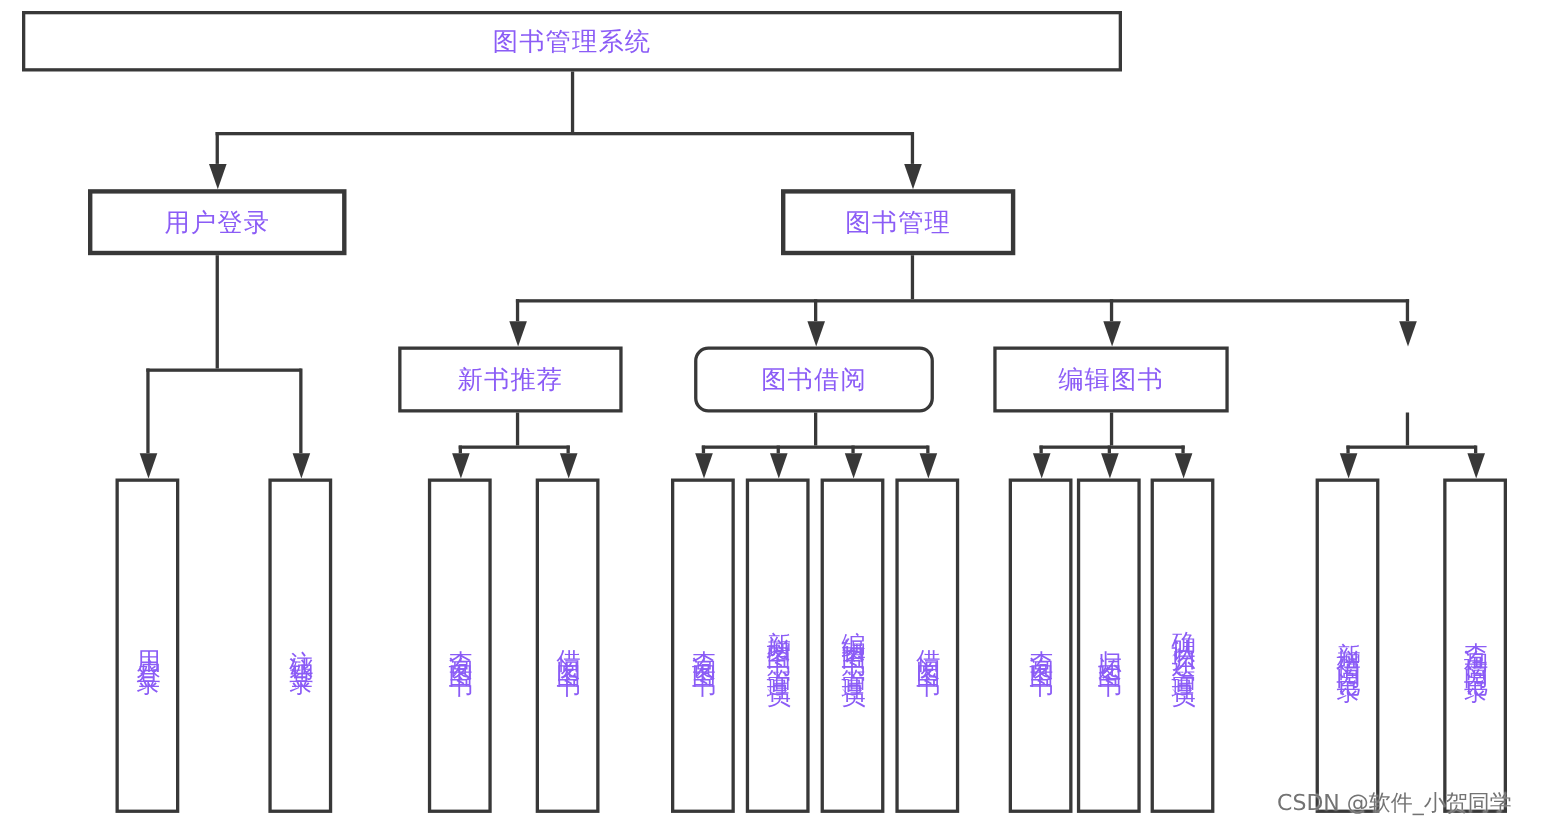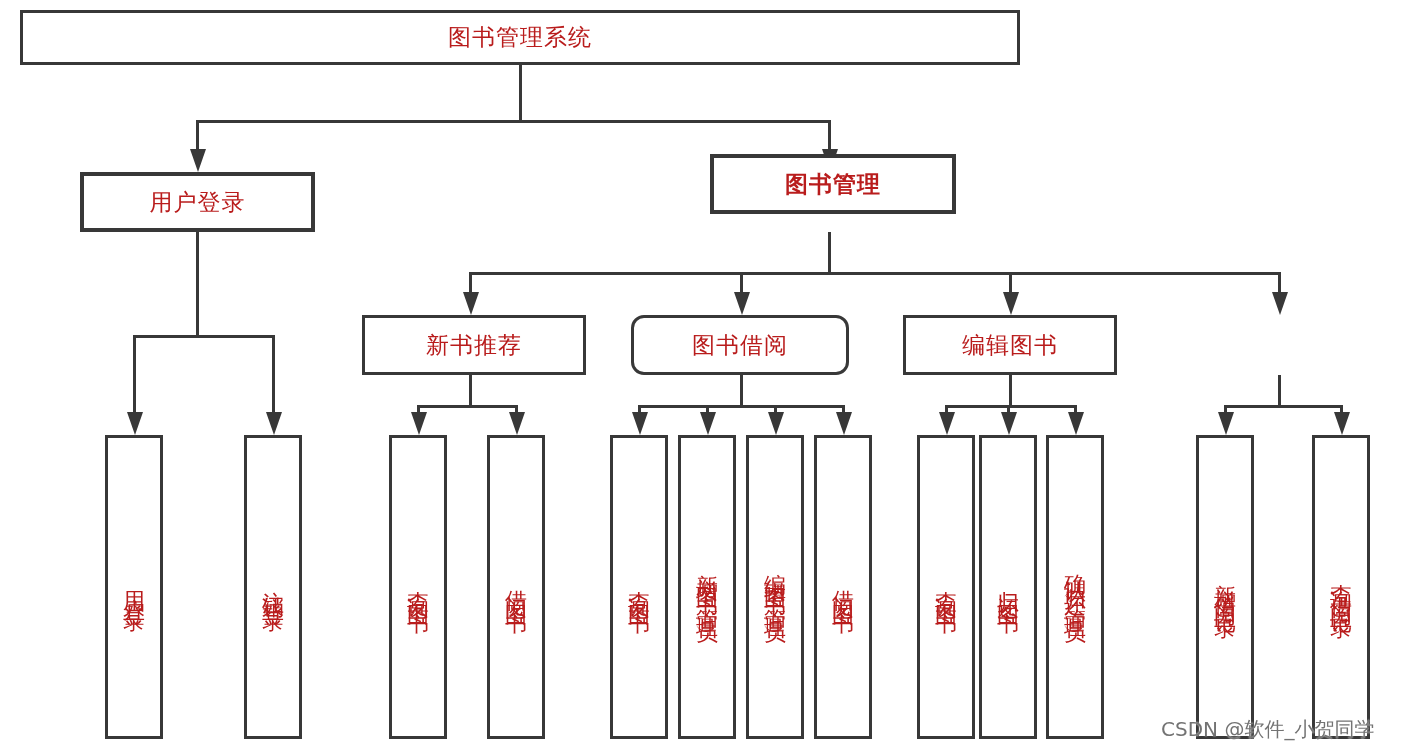--- a/index.html
+++ b/index.html
@@ -13,21 +13,21 @@
     height: 747px;
     background: #ffffff;
     font-family: "DejaVu Sans", "Liberation Sans", sans-serif;
     overflow: hidden;
   }
   .box {
     position: absolute;
     box-sizing: border-box;
     border: 3px solid #383838;
     background: #ffffff;
-    color: #b91c1c;
+    color: #8b5cf6;
     display: flex;
     align-items: center;
     justify-content: center;
     text-align: center;
   }
   .box.lv2 { border-width: 4px; }
   .hlabel {
     font-size: 23px;
     letter-spacing: 1px;
     white-space: nowrap;
@@ -79,21 +79,21 @@
   <div class="vline" style="left:519px; top:65px; height:55px;"></div>
   <div class="hline" style="left:196px; top:120px; width:634px;"></div>
   <div class="vline" style="left:196px; top:120px; height:29px;"></div>
   <div class="arrowhead" style="left:190px; top:149px;"></div>
   <div class="vline" style="left:828px; top:120px; height:29px;"></div>
   <div class="arrowhead" style="left:822px; top:149px;"></div>
 
   <div class="box lv2" style="left:80px; top:172px; width:235px; height:60px;">
     <span class="hlabel">用户登录</span>
   </div>
-  <div class="box lv2" style="left:710px; top:154px; width:246px; height:60px;font-weight:bold;">
+  <div class="box lv2" style="left:710px; top:172px; width:213px; height:60px;">
     <span class="hlabel">图书管理</span>
   </div>
 
   <div class="vline" style="left:196px; top:232px; height:103px;"></div>
   <div class="hline" style="left:133px; top:335px; width:141px;"></div>
   <div class="vline" style="left:133px; top:335px; height:77px;"></div>
   <div class="arrowhead" style="left:127px; top:412px;"></div>
   <div class="vline" style="left:272px; top:335px; height:77px;"></div>
   <div class="arrowhead" style="left:266px; top:412px;"></div>
 
@@ -101,21 +101,21 @@
   <div class="hline" style="left:469px; top:272px; width:812px;"></div>
   <div class="vline" style="left:469px; top:272px; height:20px;"></div>
   <div class="arrowhead" style="left:463px; top:292px;"></div>
   <div class="vline" style="left:740px; top:272px; height:20px;"></div>
   <div class="arrowhead" style="left:734px; top:292px;"></div>
   <div class="vline" style="left:1009px; top:272px; height:20px;"></div>
   <div class="arrowhead" style="left:1003px; top:292px;"></div>
   <div class="vline" style="left:1278px; top:272px; height:20px;"></div>
   <div class="arrowhead" style="left:1272px; top:292px;"></div>
 
-  <div class="box" style="left:362px; top:315px; width:224px; height:60px;font-family:Liberation Serif, serif;">
+  <div class="box" style="left:362px; top:315px; width:204px; height:60px;font-family:Liberation Serif, serif;">
     <span class="hlabel">新书推荐</span>
   </div>
   <div class="box" style="left:631px; top:315px; width:218px; height:60px;border-radius:13px;">
     <span class="hlabel">图书借阅</span>
   </div>
   <div class="box" style="left:903px; top:315px; width:214px; height:60px;">
     <span class="hlabel">编辑图书</span>
   </div>
 
   <div class="vline" style="left:469px; top:375px; height:30px;"></div>

